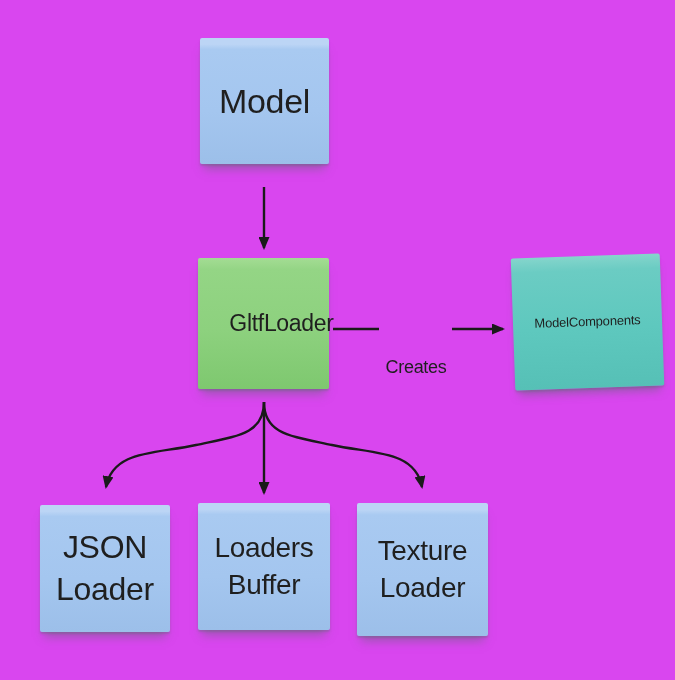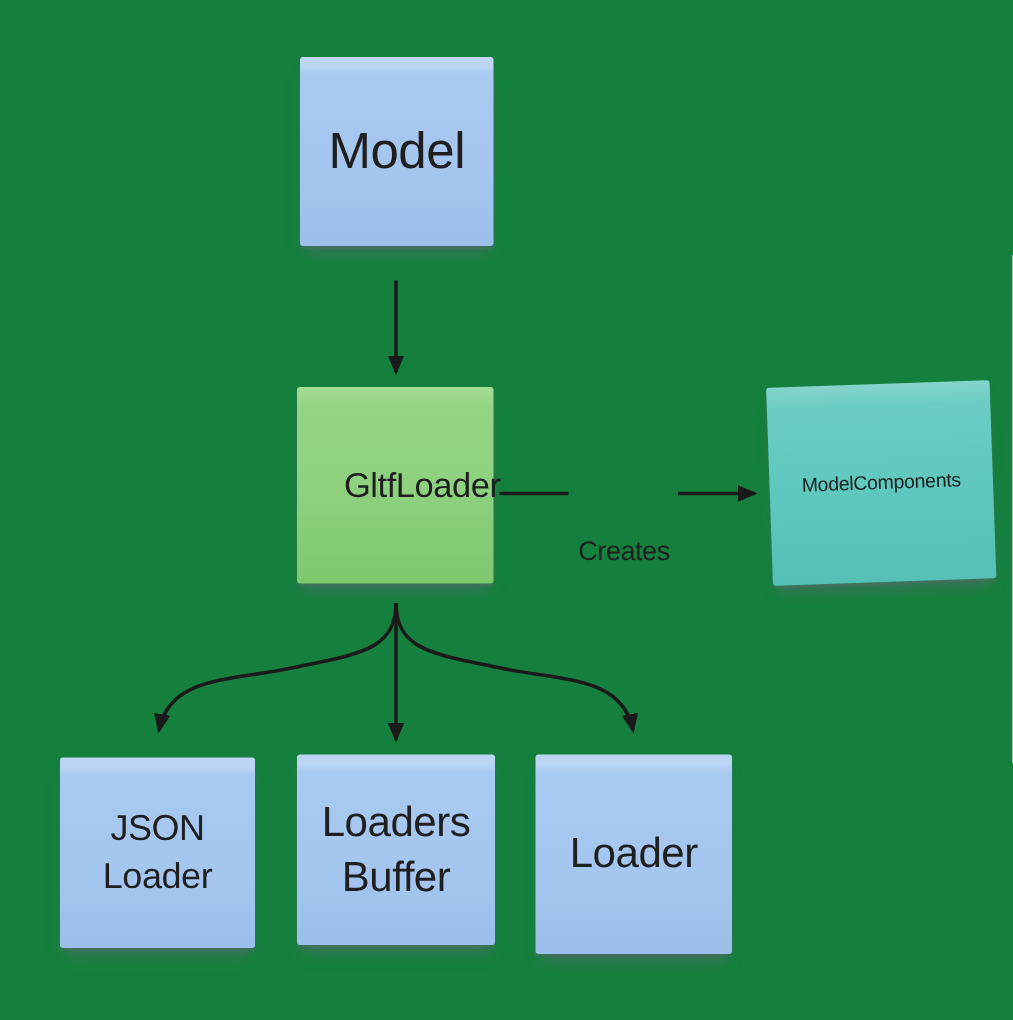--- a/index.html
+++ b/index.html
@@ -3,21 +3,21 @@
 <meta charset="utf-8">
 <style>
   * { margin: 0; padding: 0; box-sizing: border-box; }
   html, body { background: #ffffff; }
   body { font-family: "Liberation Sans", sans-serif; }
 
   .canvas {
     position: relative;
     width: 675px;
     height: 680px;
-    background: #15803d;
+    background: #d946ef;
     overflow: hidden;
   }
 
   .edges-layer {
     position: absolute;
     left: 0; top: 0;
     width: 675px; height: 680px;
   }
 
   .note {
@@ -53,21 +53,21 @@
       #5ec8be 55%, #56c0b6 100%);
   }
 
   .note-model    { left: 200px; top: 38px;  width: 129px; height: 126px; font-size: 34px; }
   .note-gltf     { left: 198px; top: 258px; width: 131px; height: 131px; font-size: 23px; }
   .note-components {
     left: 513px; top: 256px; width: 149px; height: 132px;
     font-size: 13px; letter-spacing: -0.2px;
     transform: rotate(-2deg);
   }
-  .note-json     { left: 40px;  top: 505px; width: 130px; height: 127px; font-size: 24px; }
+  .note-json     { left: 40px;  top: 505px; width: 130px; height: 127px; font-size: 32px; }
   .note-buffer   { left: 198px; top: 503px; width: 132px; height: 127px; font-size: 28px; }
   .note-texture  { left: 357px; top: 503px; width: 131px; height: 133px; font-size: 28px; }
 
   .edge-label {
     position: absolute;
     left: 374px; top: 318px;
     width: 84px;
     text-align: center;
     font-size: 18px;
     color: #1f1f1f;
@@ -123,16 +123,17 @@
     <span>JSON</span>
     <span>Loader</span>
   </div>
 
   <div class="note note-blue note-buffer">
     <span>Loaders</span>
     <span>Buffer</span>
   </div>
 
   <div class="note note-blue note-texture">
+    <span>Texture</span>
     <span>Loader</span>
   </div>
 
 </div>
 
 </body></html>

